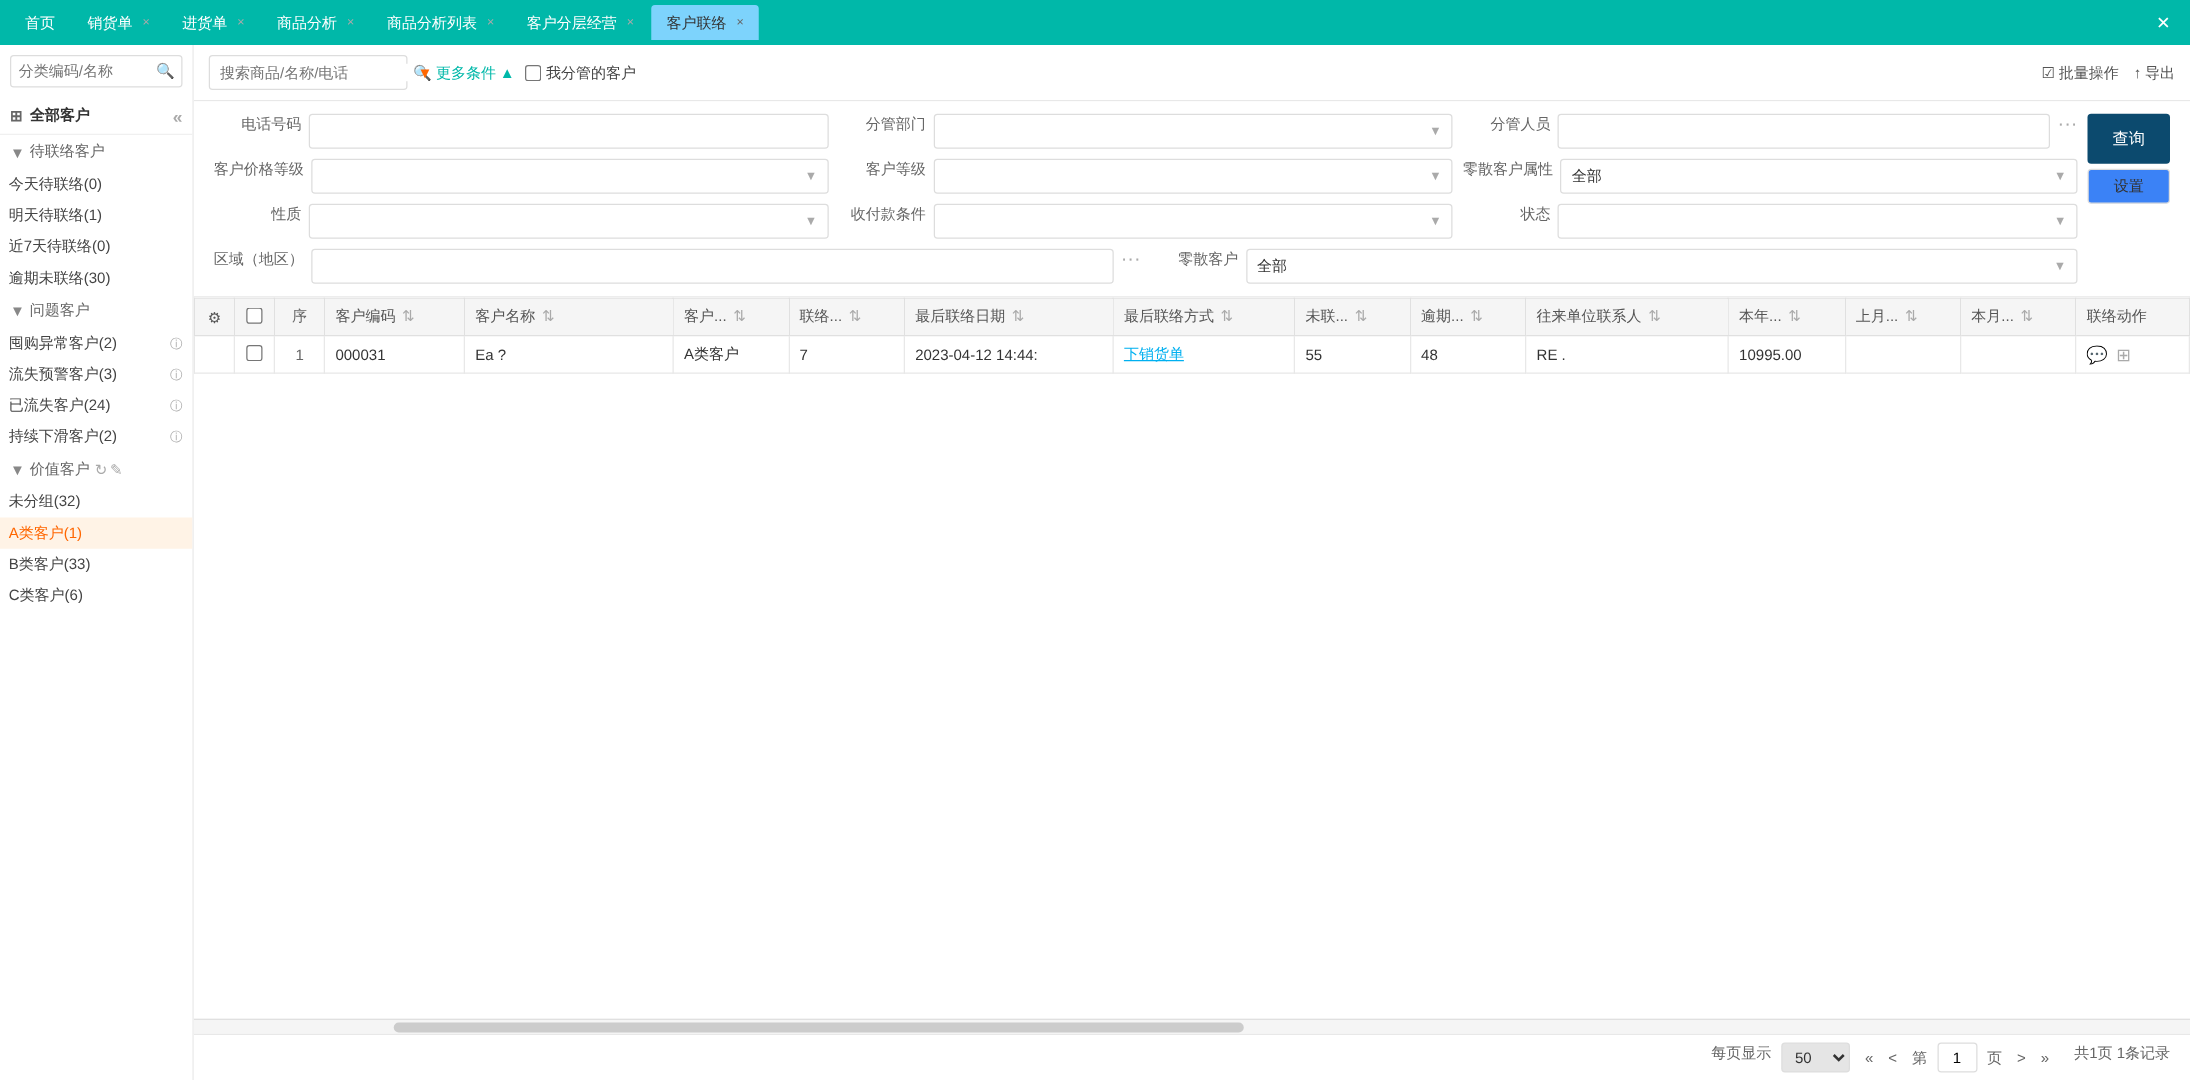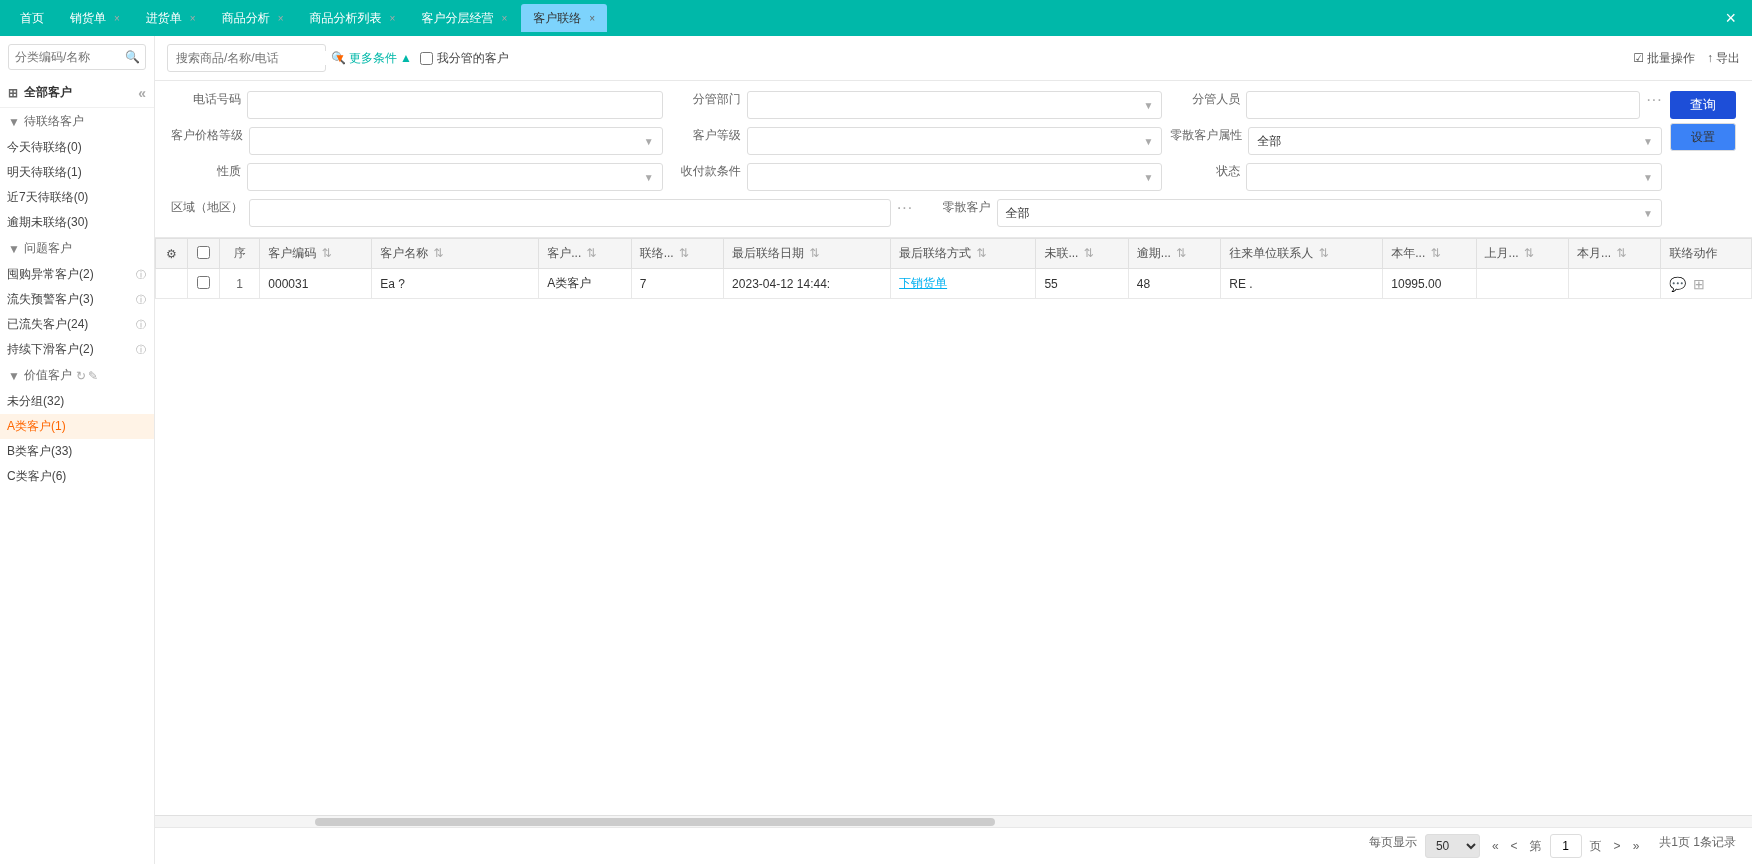--- a/index.html
+++ b/index.html
@@ -225,25 +225,25 @@
       flex: 1;
       height: 28px;
       border: 1px solid #ddd;
       border-radius: 3px;
       padding: 0 8px;
       font-size: 12px;
       outline: none;
     }
     .filter-dots { color: #aaa; cursor: pointer; font-size: 16px; }
     .query-btn {
-      background: #1d4ed8;
+      background: #0c4a6e;
       color: white;
       border: none;
       border-radius: 3px;
-      height: 28px;
+      height: 40px;
       padding: 0 20px;
       cursor: pointer;
       font-size: 13px;
     }
     .settings-btn {
       background: #3b82f6;
       color: #333;
       border: 1px solid #ddd;
       border-radius: 3px;
       height: 28px;

